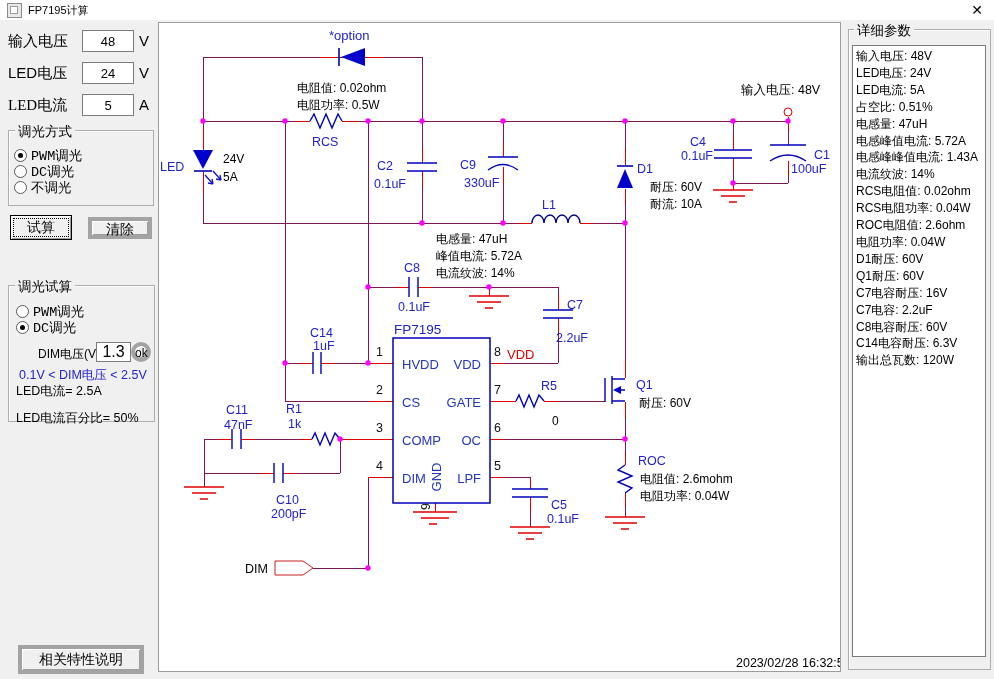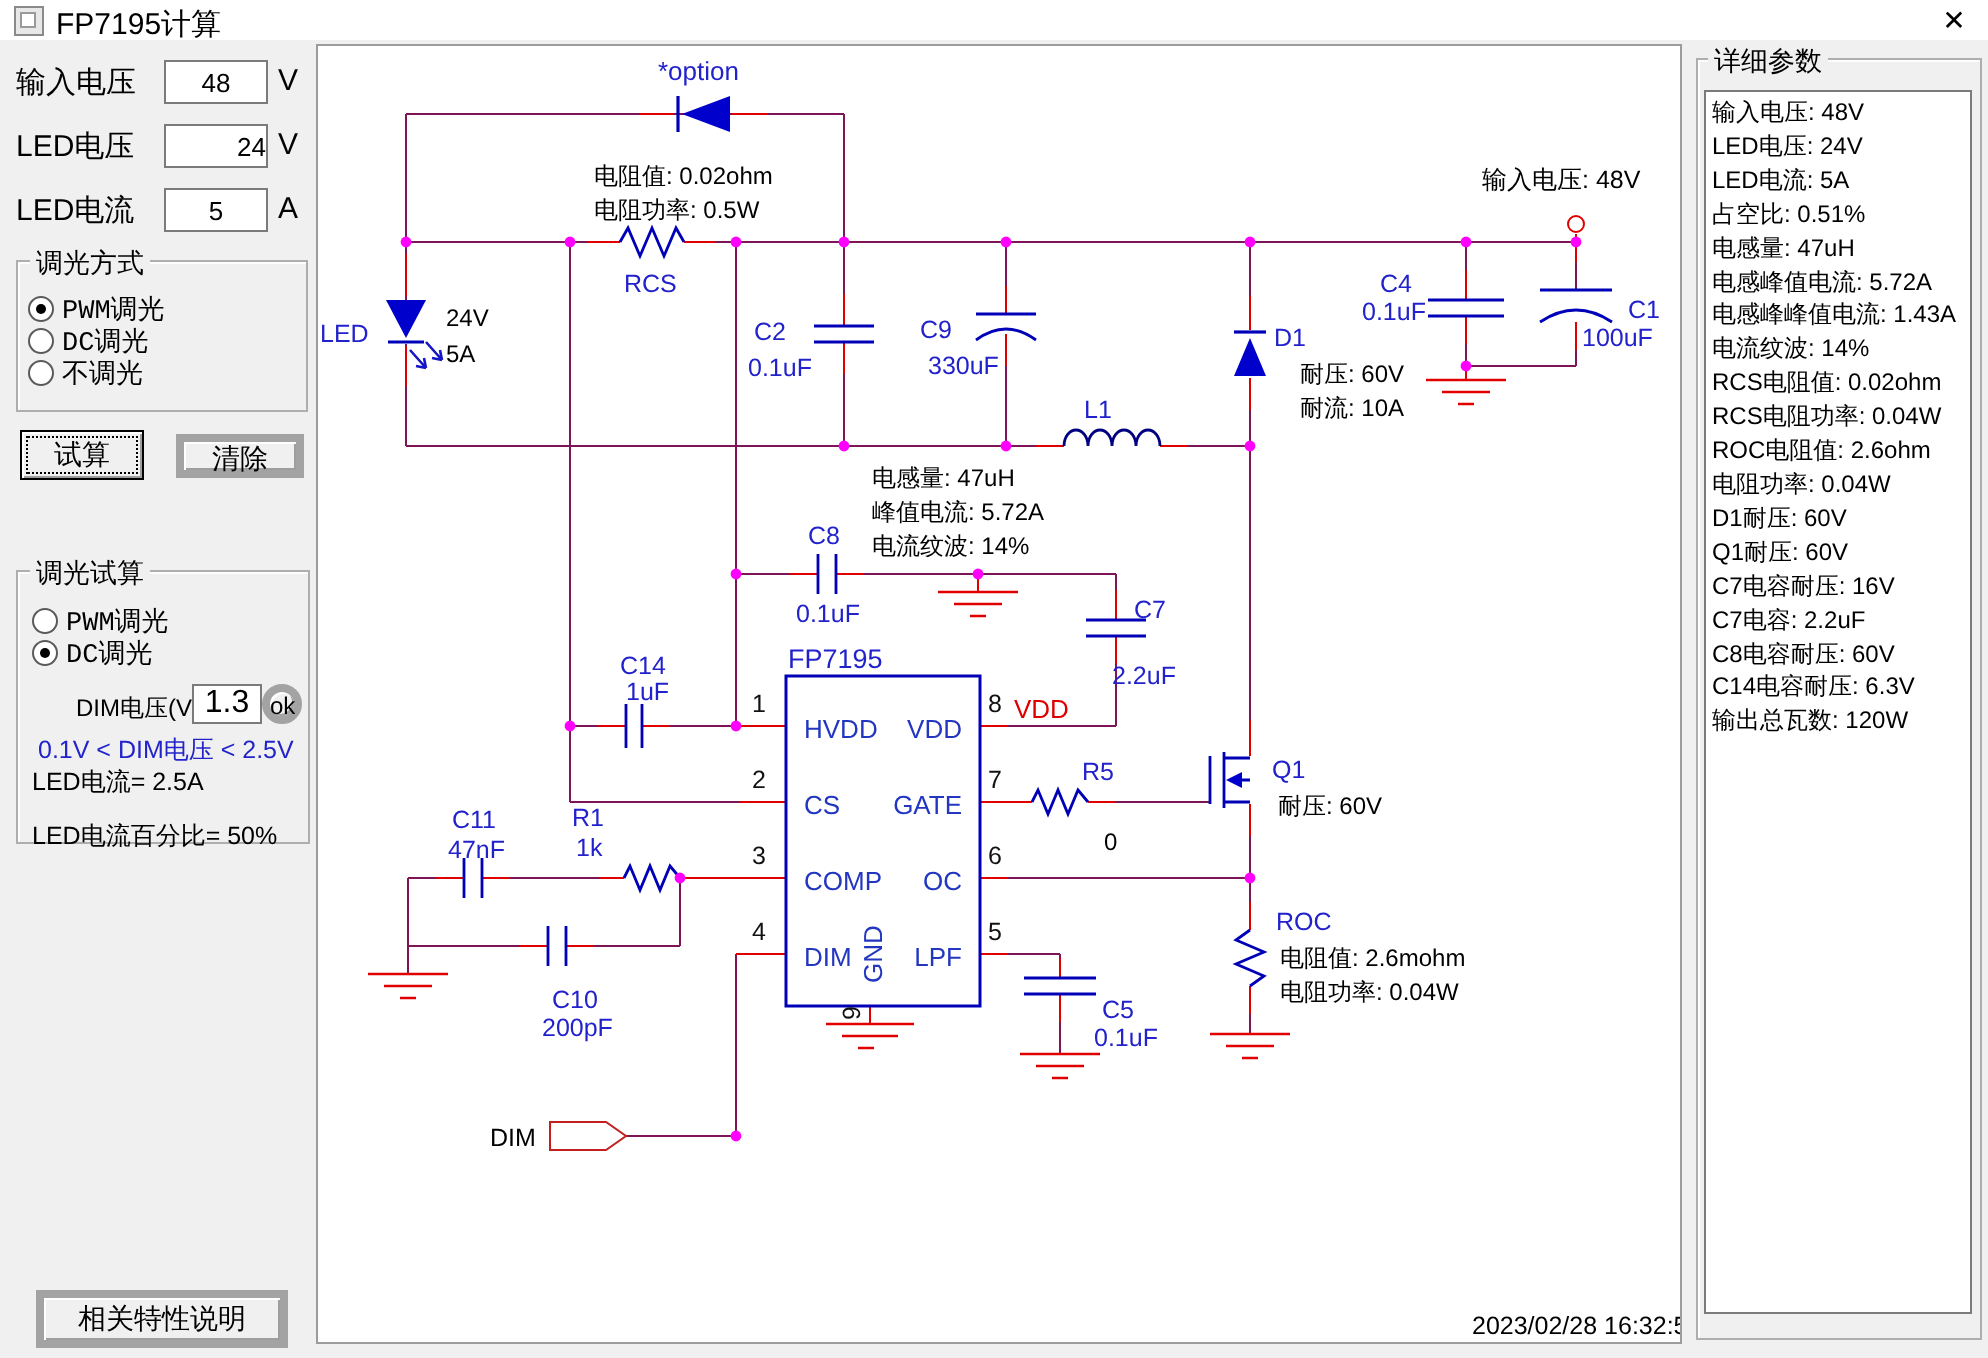--- a/index.html
+++ b/index.html
@@ -4,21 +4,21 @@
 <style>
   html,body{margin:0;padding:0;}
   body{
     width:994px;height:679px;position:relative;overflow:hidden;
     background:#f0f0f0;font-family:"Liberation Sans","DejaVu Sans",sans-serif;
     -webkit-font-smoothing:antialiased;
   }
   .titlebar{position:absolute;left:0;top:0;width:994px;height:20px;background:#ffffff;}
   .app-icon{position:absolute;left:7px;top:3px;width:13px;height:13px;border:1px solid #8a8a8a;background:#e8e8e8;}
   .app-icon::after{content:"";position:absolute;left:2px;top:2px;width:6px;height:6px;background:#fff;border:1px solid #9a9a9a;}
-  .title-text{position:absolute;left:28px;top:3px;font-size:15px;color:#000;}
+  .title-text{position:absolute;left:28px;top:3px;font-size:11px;color:#000;}
   .close-btn{position:absolute;left:966px;top:1px;width:22px;height:18px;text-align:center;font-size:14px;color:#000;line-height:18px;cursor:default;}
   .lbl{position:absolute;font-size:15px;color:#000;white-space:nowrap;}
   .lbl-sm{position:absolute;font-size:12.5px;color:#000;white-space:nowrap;}
   .tb{position:absolute;background:#fff;border:1px solid #7b7b7b;text-align:center;font-size:13px;font-family:inherit;padding:0;}
   .gb{position:absolute;border:1px solid #aeaeae;box-shadow:1px 1px 0 #fdfdfd inset;}
   .gb-title{position:absolute;background:#f0f0f0;padding:0 3px;font-size:13.5px;color:#000;white-space:nowrap;}
   .radio-row{position:absolute;height:14px;white-space:nowrap;cursor:default;}
   .radio{display:inline-block;width:11px;height:11px;border-radius:50%;border:1px solid #5a5a5a;background:#fff;vertical-align:-2px;position:relative;}
   .radio.checked::after{content:"";position:absolute;left:3px;top:3px;width:5px;height:5px;border-radius:50%;background:#000;}
   .radio-label{font-size:13.5px;margin-left:4px;font-family:Liberation Mono, monospace;}
@@ -45,24 +45,24 @@
   <div class="app-icon"></div>
   <div class="title-text">FP7195计算</div>
   <div class="close-btn">✕</div>
 </div>
 
 <div class="lbl" style="left:8px;top:32px;">输入电压</div>
 <input class="tb" style="left: 82px; top: 30px; width: 50px; height: 20px;" value="48">
 <div class="lbl" style="left:139px;top:32px;">V</div>
 
 <div class="lbl" style="left:8px;top:64px;">LED电压</div>
-<input class="tb" style="left: 82px; top: 62px; width: 50px; height: 20px; text-align: right;" value="24">
+<input class="tb" style="left: 82px; top: 62px; width: 50px; height: 20px;" value="24">
 <div class="lbl" style="left:139px;top:64px;">V</div>
 
-<div class="lbl" style="left:8px;top:96px;">LED电流</div>
+<div class="lbl" style="left:8px;top:96px;font-family:Liberation Serif, serif;">LED电流</div>
 <input class="tb" style="left: 82px; top: 94px; width: 50px; height: 20px;" value="5">
 <div class="lbl" style="left:139px;top:96px;">A</div>
 
 <div class="gb" style="left:8px;top:130px;width:144px;height:74px;"></div>
 <div class="gb-title" style="left:15px;top:123px;">调光方式</div>
 <div class="radio-row" style="left:14px;top:146px;">
   <span class="radio checked"></span><span class="radio-label">PWM调光</span>
 </div>
 <div class="radio-row" style="left:14px;top:162px;">
   <span class="radio"></span><span class="radio-label">DC调光</span>

